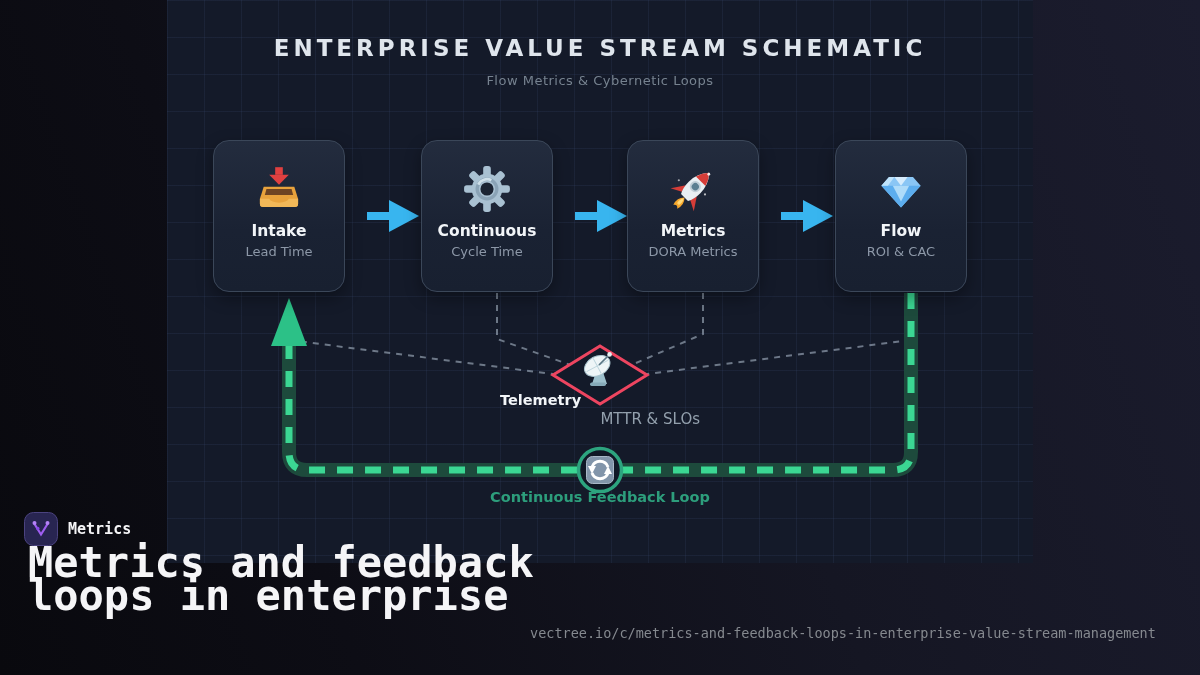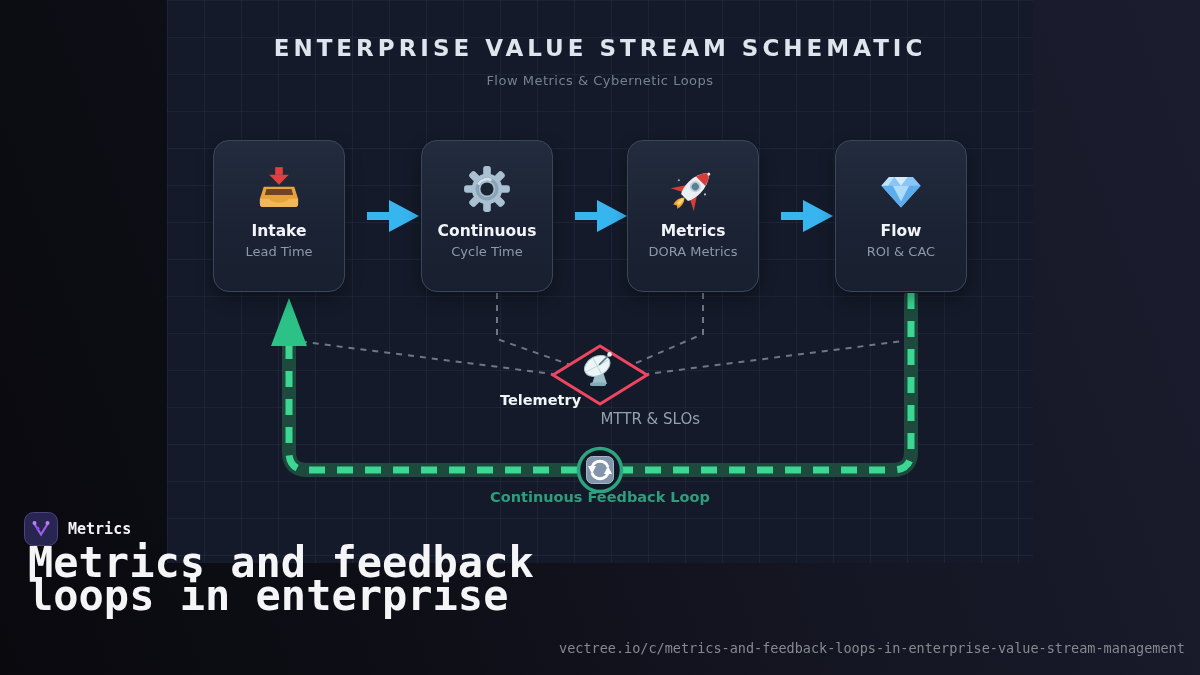--- a/index.html
+++ b/index.html
@@ -41,23 +41,23 @@
     font-size:15px; color:#93a0ad;}
   .loop-label{position:absolute; left:440px; width:320px; top:489px; text-align:center;
     font-weight:700; font-size:14.5px; color:#2d9e7c;}
   .logo{position:absolute; left:24px; top:512px; width:34px; height:34px;}
   .brand{position:absolute; left:68px; top:520px; font-family:"DejaVu Sans Mono","Liberation Mono",monospace;
     font-weight:700; font-size:15px; color:#f4f4f6;}
   .headline{position:absolute; left:12px; top:547px;
     font-family:"DejaVu Sans Mono","Liberation Mono",monospace;
     font-weight:700; font-size:42px; line-height:32.5px; color:#f5f5f7; white-space:nowrap;margin-left:16px;}
   .headline span{display:block;}
-  .url{position:absolute; left:559px; top:625px;
+  .url{position:absolute; left:530px; top:625px;
     font-family:"DejaVu Sans Mono","Liberation Mono",monospace;
-    font-size:13.5px; color:#85898f; white-space:nowrap;margin-top:15px;}
+    font-size:13.5px; color:#85898f; white-space:nowrap;}
 </style>
 </head>
 <body>
 
 <div class="card">
 
   <div class="panel"></div>
 
   <svg class="svg-layer" viewBox="0 0 866 563">
 

